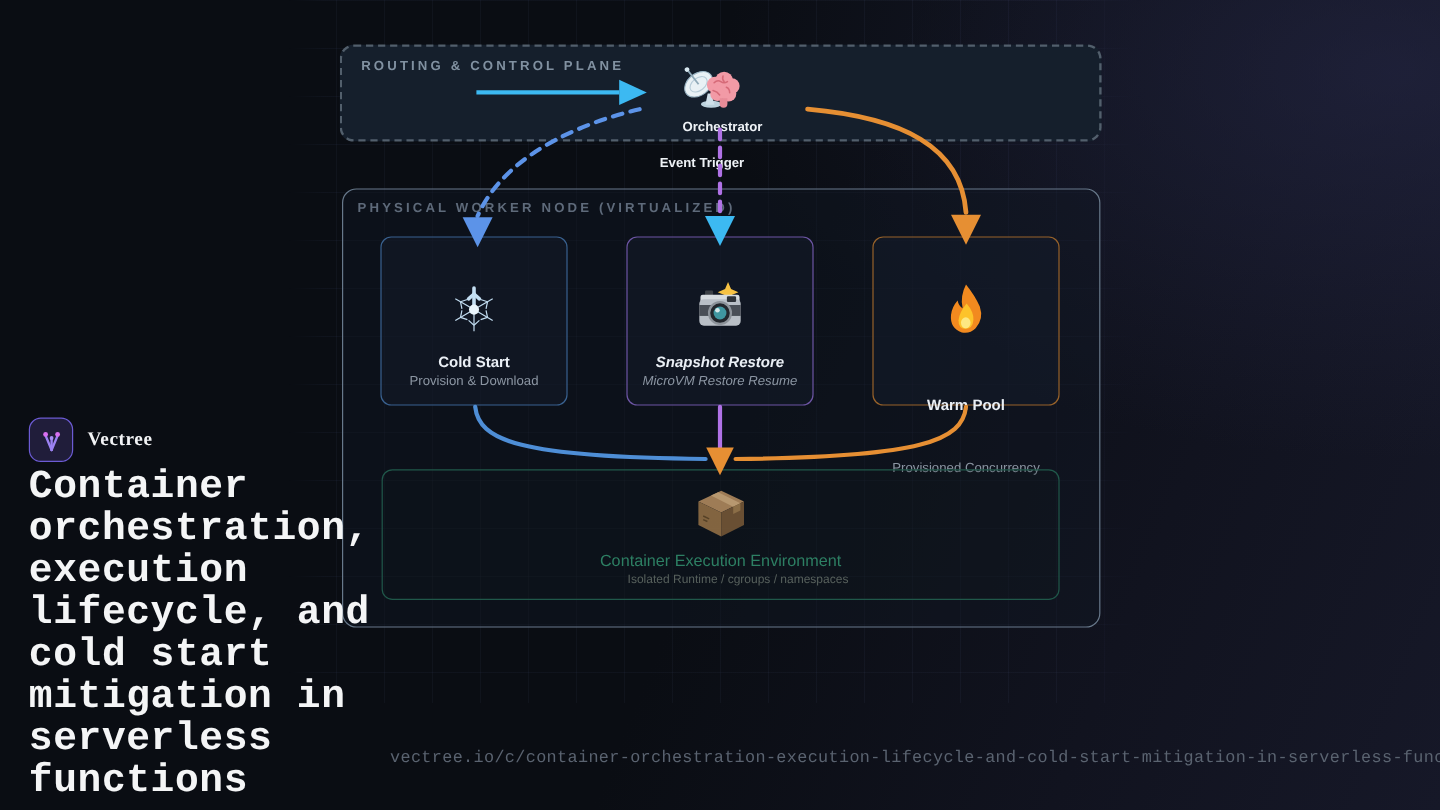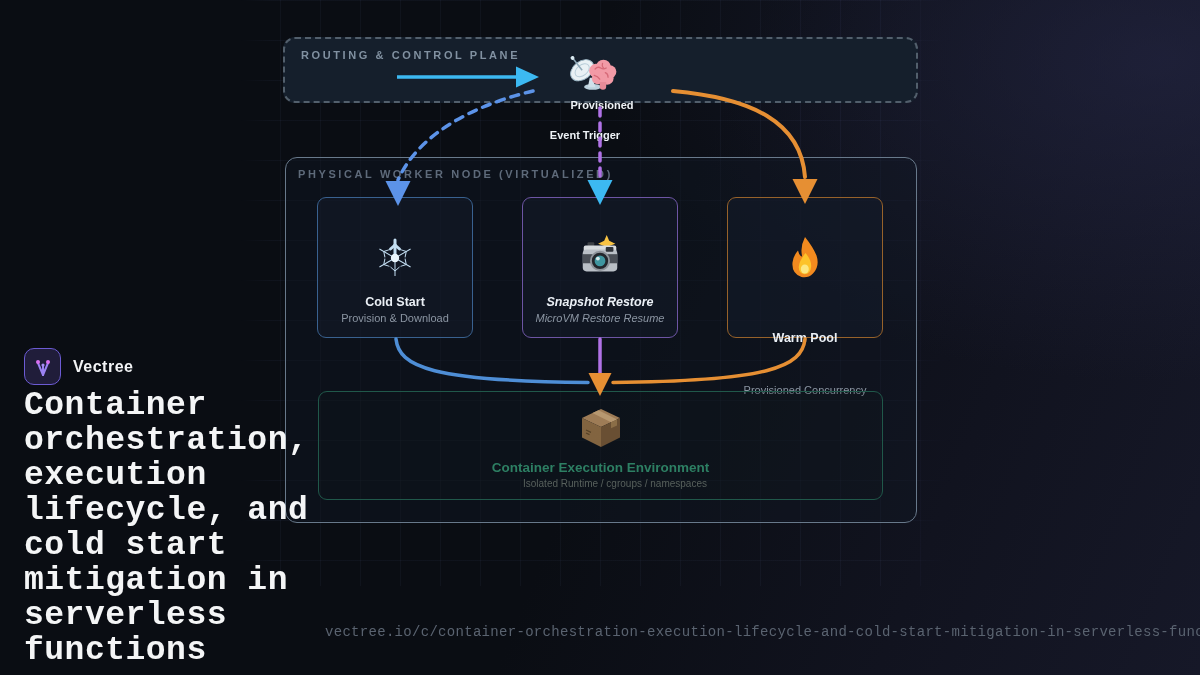--- a/index.html
+++ b/index.html
@@ -24,35 +24,35 @@
             mask-image:linear-gradient(to right, transparent 0, #000 30px, #000 92%, transparent 100%);
   }
 
   
   .brand-row { left:24px; top:348px; display:flex; align-items:center; gap:12px; }
   .logo {
     width:37px; height:37px; border-radius:10px;
     background:#201d3a; border:1.5px solid var(--logo-border);
     display:flex; align-items:center; justify-content:center;
   }
-  .brand-name { font-family:Liberation Sans, sans-serif; font-weight:bold; font-size:16px; color:#f2f3f5; letter-spacing:.5px; }
+  .brand-name { font-family:Liberation Serif, serif; font-weight:bold; font-size:16px; color:#f2f3f5; letter-spacing:.5px; }
   .headline {
     left:24px; top:388px; width:312px;
     font-family:"Liberation Mono", monospace; font-weight:bold;
     font-size:33px; line-height:35px; letter-spacing:.5px;
     color:#f4f5f6; white-space:pre-line;
   }
   .url {
     left:325px; top:624px; white-space:nowrap;
     font-family:"Liberation Mono", monospace; font-size:14px; color:#5a6370; letter-spacing:.3px;
   }
 
   
   .routing-box {
-    left:283px; top:37px; width:635px; height:66px;
+    left:283px; top:37px; width:635px; height:81px;
     border:2px dashed #525f6c; border-radius:12px; background:#151f2c;
   }
   .zone-label { font-size:11px; font-weight:bold; letter-spacing:2.6px; }
   .routing-label { left:16px; top:10px; color:#8191a1; }
   .node { display:flex; flex-direction:column; align-items:center; width:120px; }
   .node-label { font-size:11px; font-weight:bold; color:#eef2f6; margin-top:2px; }
 
   
   .worker-box {
     left:285px; top:157px; width:632px; height:366px;
@@ -71,21 +71,21 @@
   .card .icon { margin-top:38px; height:44px; display:flex; align-items:center; }
   .card-title { margin-top:15px; font-size:12.5px; font-weight:bold; color:#eaeff5; }
   .card-sub { margin-top:3px; font-size:11px; color:#8b95a2; }
 
   .cee-box {
     left:318px; top:391px; width:565px; height:109px; border-radius:9px;
     border:1.5px solid var(--cee-border); background:rgba(18,30,26,.18);
     display:flex; flex-direction:column; align-items:center;
   }
   .cee-box .icon { margin-top:12px; height:48px; opacity:.92; }
-  .cee-title { margin-top:8px; font-size:13.5px; font-weight:bold; color:var(--cee-title); }
+  .cee-title { margin-top:8px; font-size:13.5px; font-weight:normal; color:var(--cee-title); }
   .cee-sub { margin-top:3px; font-size:10px; color:#57605c;margin-left:29px; }
 
   .arrows { left:0; top:0; width:1200px; height:675px; pointer-events:none; }
 </style>
 </head>
 <body>
 
 <div class="abs grid"></div>
 
 <div class="abs routing-box">
@@ -125,21 +125,21 @@
           <path d="M17 28 h7 v5 a3.5 3.5 0 0 1 -7 0 Z" fill="#e88b98"></path>
         </g>
         <g fill="none" stroke="#d66a78" stroke-width="1.4" stroke-linecap="round">
           <path d="M12 14 q3 -3 6 -1 q3 2 6 0"></path>
           <path d="M11 21 q4 1 6 4"></path>
           <path d="M23 18 q3 1 3 5"></path>
           <path d="M20 8 q-1 3 1 5"></path>
         </g>
       </svg>
     </span>
-    <div class="node-label">Provisioned</div>
+    <div class="node-label">Orchestrator</div>
   </div>
 </div>
 
 <div class="abs worker-box">
   <div class="abs zone-label worker-label">PHYSICAL WORKER NODE (VIRTUALIZED)</div>
 </div>
 
 <div class="abs card cold">
   <span class="icon">
     <svg width="42" height="42" viewBox="0 0 42 42">

